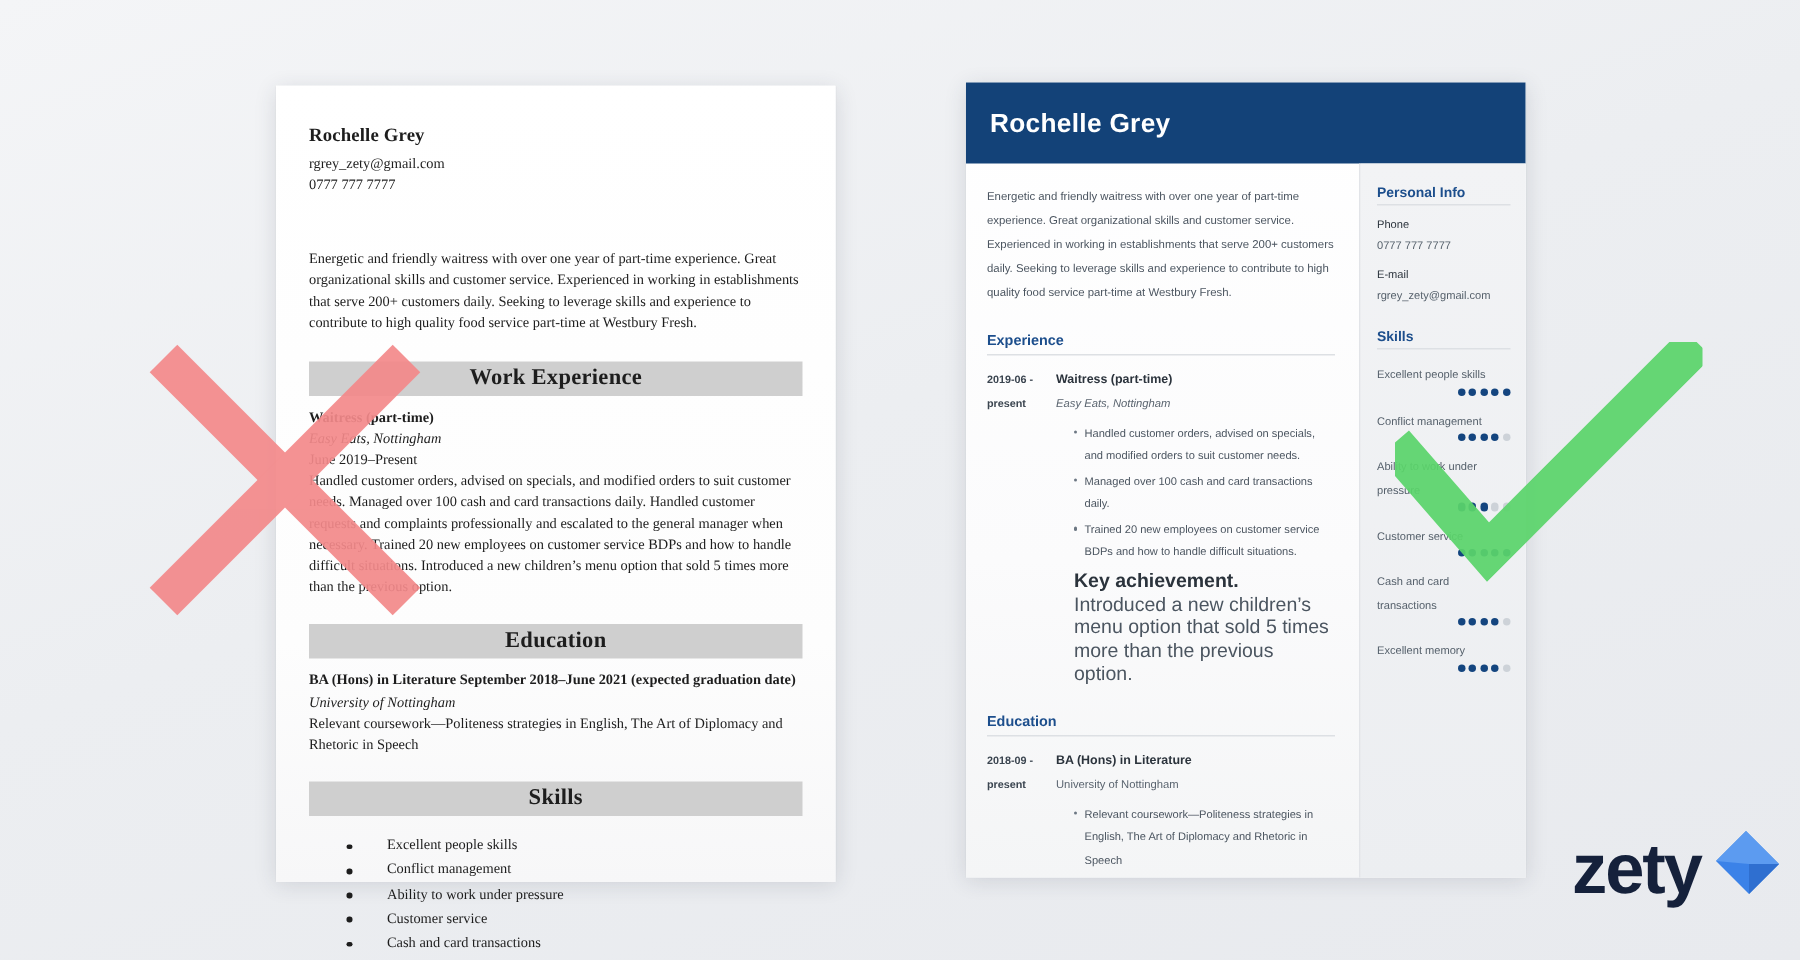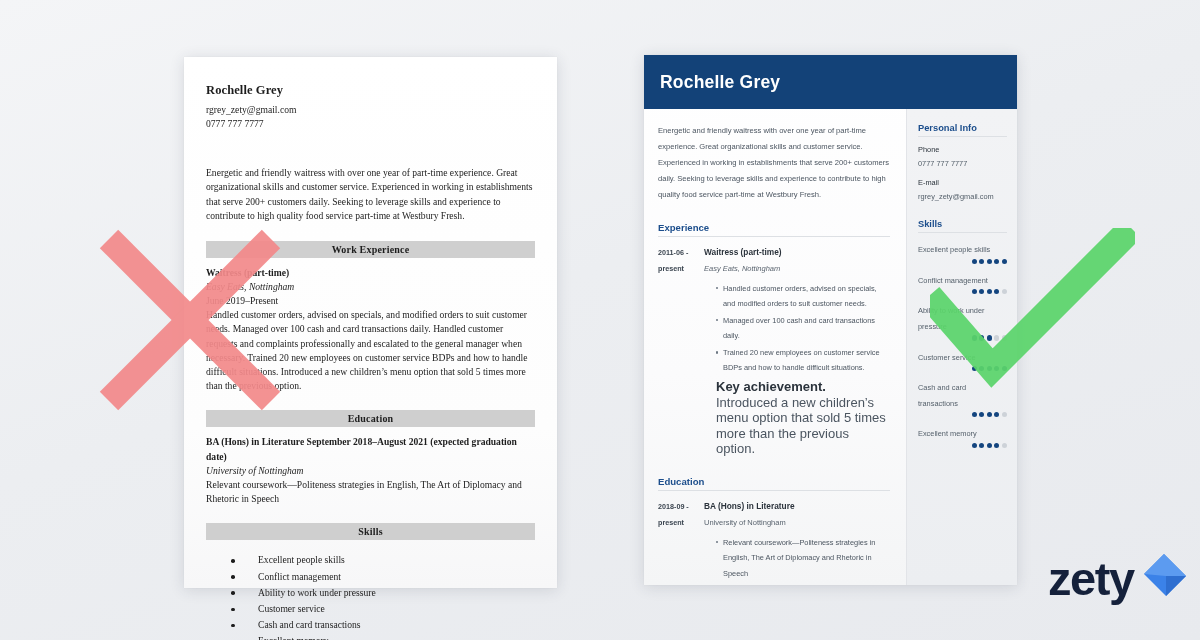--- a/index.html
+++ b/index.html
@@ -14,21 +14,21 @@
 
   
   #bad-resume{left:184px;top:57px;width:373px;height:531px;
     background:linear-gradient(180deg,#ffffff 0%,#fdfdfd 70%,#f7f7f8 100%);
     font-family:"Liberation Serif", serif;color:#1d1d1d;}
   #bad-resume .inner{padding:26px 22px 0 22px;}
   .bad-name{font-size:12.5px;font-weight:bold;letter-spacing:.1px;margin:0 0 5px 0;}
   .bad-contact{font-size:9.6px;line-height:13.5px;margin:0;}
   .bad-summary{font-size:9.6px;line-height:14.4px;margin:36px 0 0 0;text-align:left;}
   .bad-bar{margin:17px 0 0 0;background:#cfcfcf;text-align:center;
-    font-size:10px;font-weight:bold;padding:3px 0 3px 0;letter-spacing:.2px;}
+    font-size:15px;font-weight:bold;padding:3px 0 3px 0;letter-spacing:.2px;}
   .bad-block{font-size:9.6px;line-height:14.2px;margin-top:8px;}
   .bad-jobtitle{font-weight:bold;}
   .bad-company{font-style:italic;}
   .bad-list{list-style:none;margin:12px 0 0 0;padding:0;}
   .bad-list li{font-size:9.6px;line-height:16.2px;position:relative;padding-left:52px;}
   .bad-list li:before{content:"";position:absolute;left:25px;top:6.5px;
     width:3.6px;height:3.6px;border-radius:50%;background:#1d1d1d;}
 
   
   #good-resume{left:644px;top:55px;width:373px;height:530px;
@@ -97,21 +97,21 @@
     <div class="bad-bar">Work Experience</div>
     <div class="bad-block">
       <div class="bad-jobtitle">Waitress (part-time)</div>
       <div class="bad-company">Easy Eats, Nottingham</div>
       <div>June 2019–Present</div>
       <div>Handled customer orders, advised on specials, and modified orders to suit customer needs. Managed over 100 cash and card transactions daily.  Handled customer requests and complaints professionally and escalated to the general manager when necessary. Trained 20 new employees on customer service BDPs and how to handle difficult situations. Introduced a new children’s menu option that sold 5 times more than the previous option.</div>
     </div>
 
     <div class="bad-bar">Education</div>
     <div class="bad-block">
-      <div class="bad-jobtitle">BA (Hons) in Literature September 2018–August 2021 (expected graduation date)</div>
+      <div class="bad-jobtitle">BA (Hons) in Literature September 2018–June 2021 (expected graduation date)</div>
       <div class="bad-company">University of Nottingham</div>
       <div>Relevant coursework—Politeness strategies in English, The Art of Diplomacy and Rhetoric in Speech</div>
     </div>
 
     <div class="bad-bar">Skills</div>
     <ul class="bad-list" id="bad-skill-list">
         <li>Excellent people skills</li>
         <li>Conflict management</li>
         <li>Ability to work under pressure</li>
         <li>Customer service</li>
@@ -131,21 +131,21 @@
     <div class="gr-main">
       <div class="gr-summary">
         <p>Energetic and friendly waitress with over one year of part-time experience. Great organizational skills and customer service. Experienced in working in establishments that serve 200+ customers daily. Seeking to leverage skills and experience to contribute to high quality food service part-time at Westbury Fresh.</p>
       </div>
 
       <div class="gr-sec-title">Experience</div>
       <div class="gr-sec-rule"></div>
       <div id="gr-experience">
           <div class="gr-entry">
             <div class="gr-date">
-              <div>2011-06 -</div>
+              <div>2019-06 -</div>
               <div>present</div>
             </div>
             <div class="gr-ebody">
               <div class="gr-role">Waitress (part-time)</div>
               <div class="gr-org">Easy Eats, Nottingham</div>
               <ul class="gr-bullets">
                 <li>Handled customer orders, advised on specials, and modified orders to suit customer needs.</li>
                 <li>Managed over 100 cash and card transactions daily.</li>
                 <li>Trained 20 new employees on customer service BDPs and how to handle difficult situations.</li>
               </ul>

